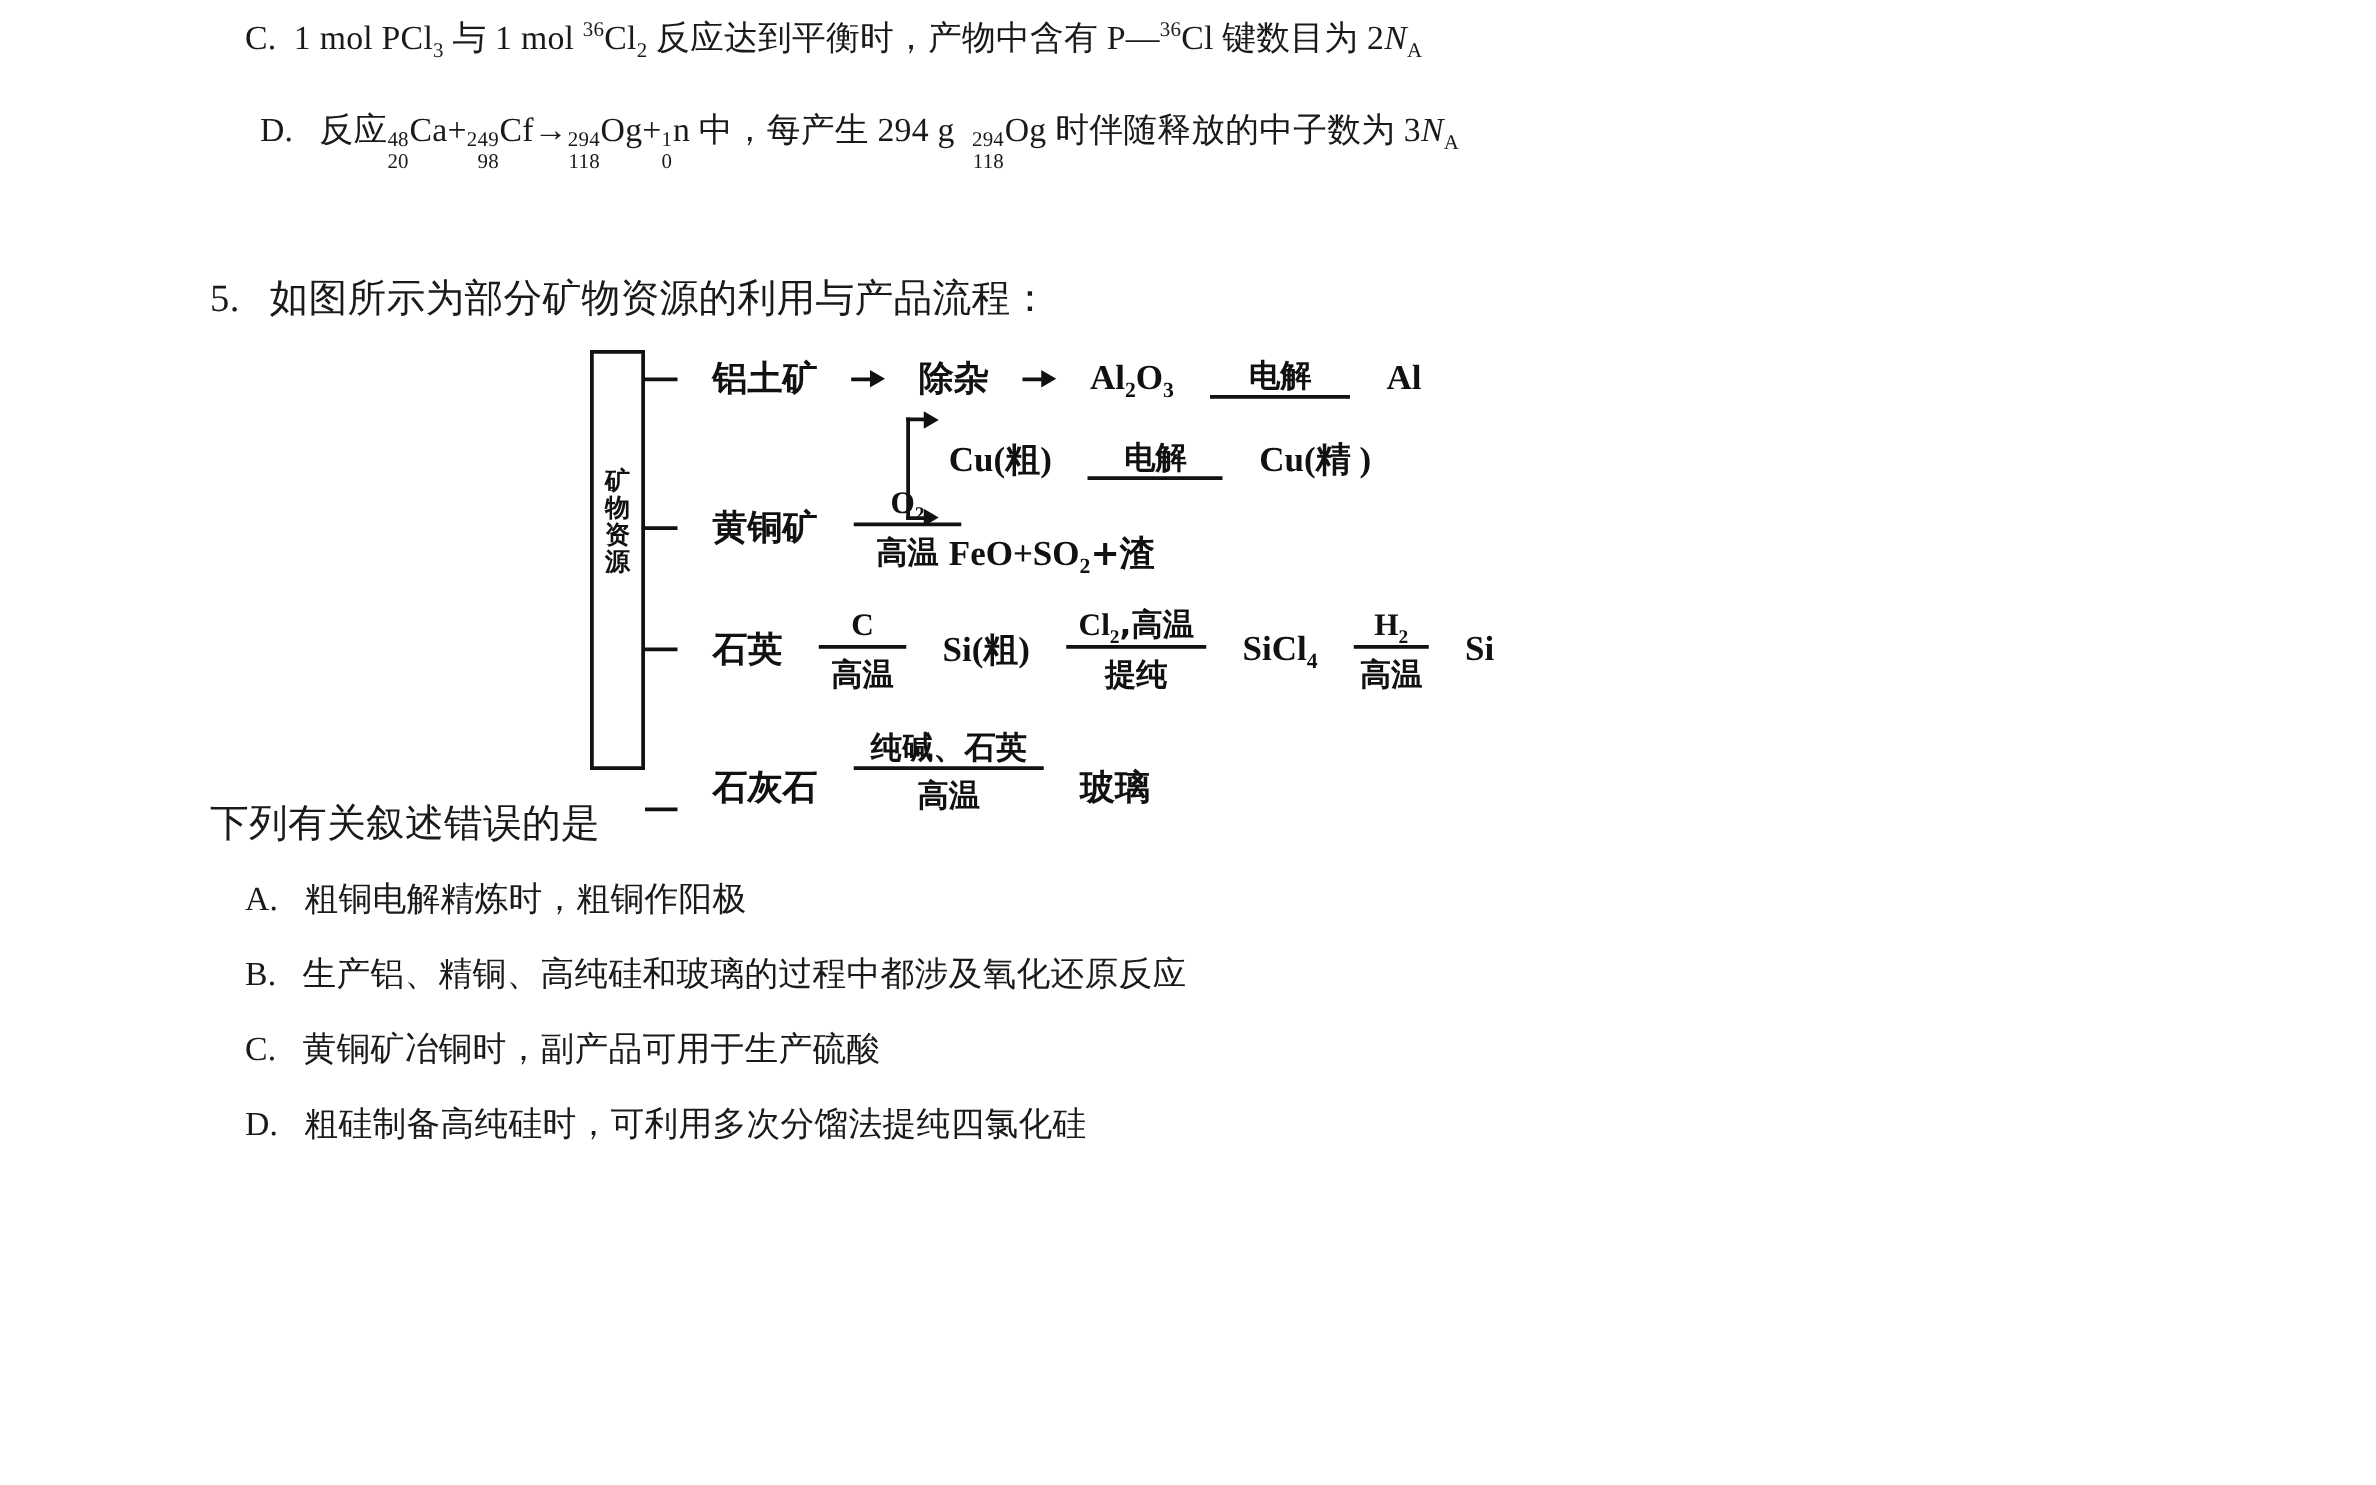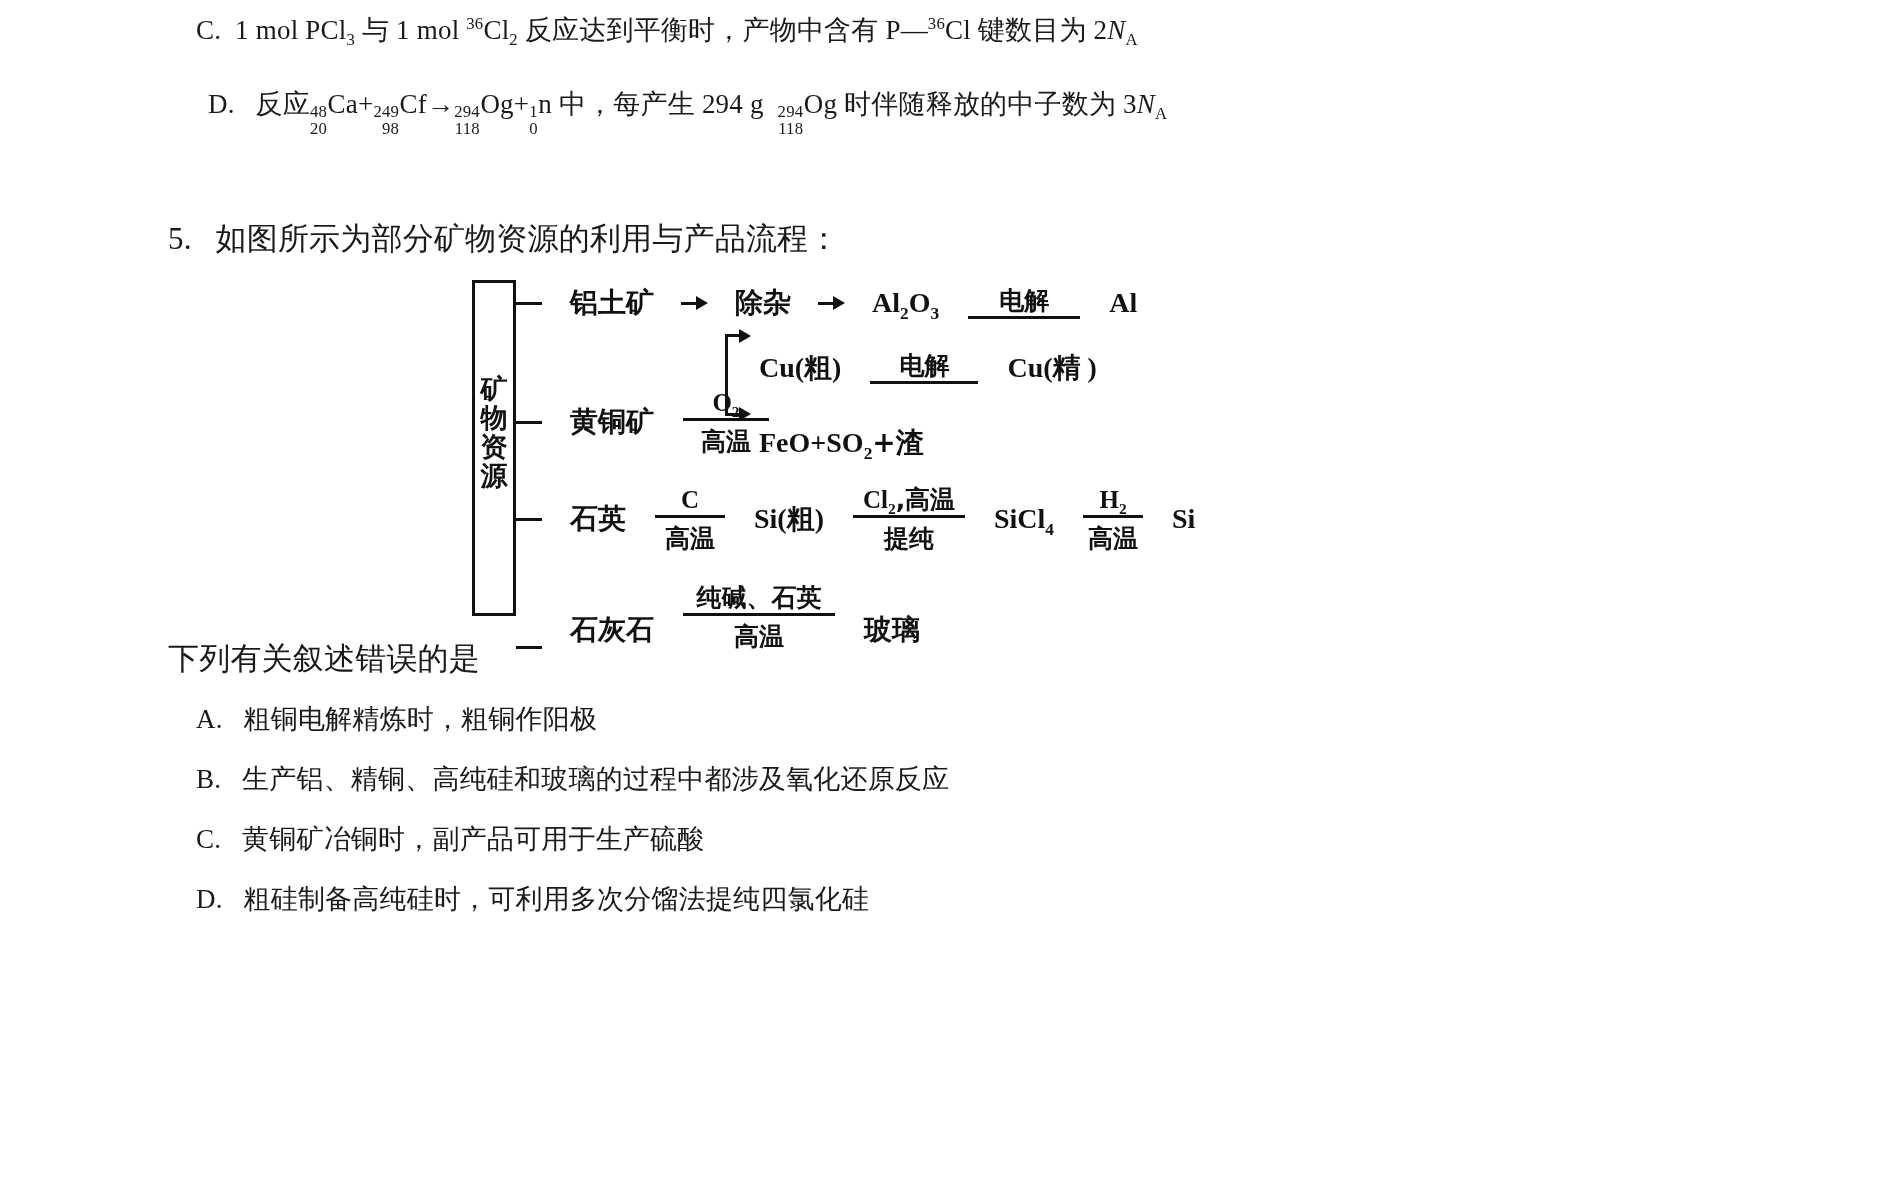--- a/index.html
+++ b/index.html
@@ -97,21 +97,21 @@
     width: 44px;
     height: 336px;
     border: 3px solid #111;
     box-sizing: border-box;
   }
   .src-label {
     position: absolute;
     left: 14px;
     top: 112px;
     width: 36px;
-    font-size: 27px;
+    font-size: 20px;
     line-height: 1.08;
     text-align: center;
     letter-spacing: 0;
   }
 
   .row {
     position: absolute;
     display: flex;
     align-items: center;
     white-space: nowrap;

